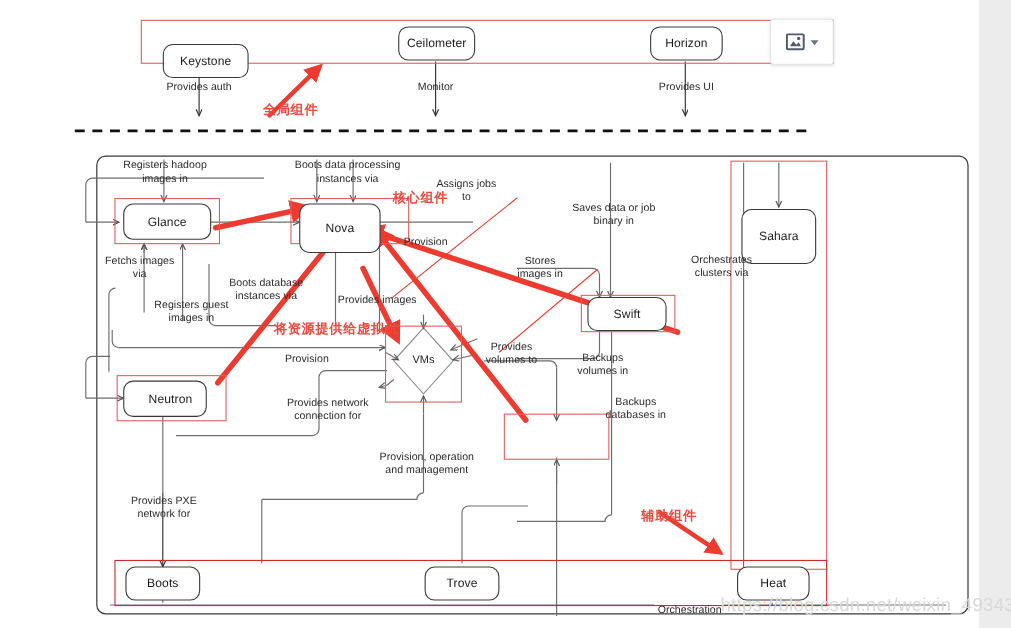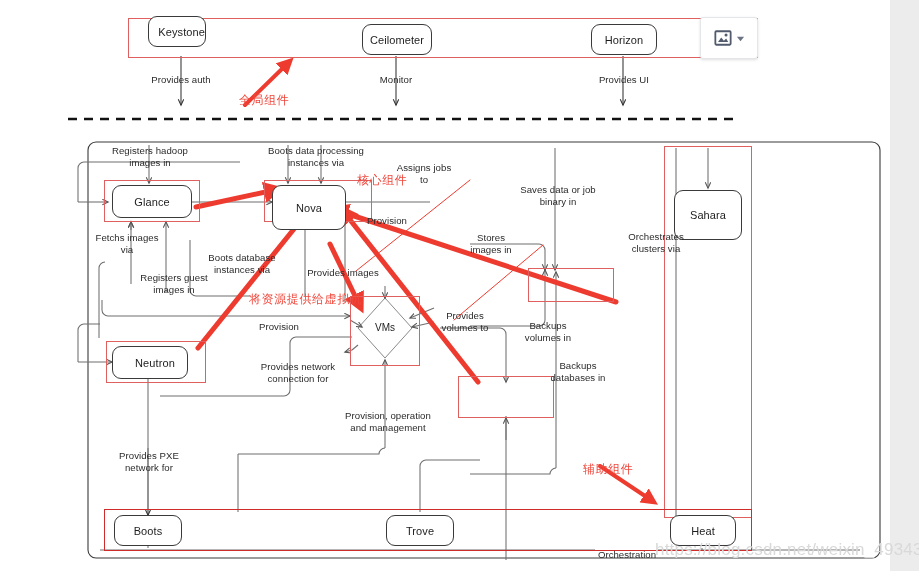--- a/index.html
+++ b/index.html
@@ -52,21 +52,21 @@
   
   .lbl {
     position: absolute;
     font-size: 9.6px; color: #2b2b2b; line-height: 11.5px;
     text-align: center; white-space: pre; letter-spacing: .05px;
   }
 
   
   .cn {
     position: absolute;
-    color: #f0483c; font-size: 12px; font-weight: 400;
+    color: #f0483c; font-size: 12px; font-weight: 700;
     white-space: nowrap; letter-spacing: .6px;
     font-family: "DejaVu Sans", "Liberation Sans", sans-serif;
   }
 
   
   .vm-label {
     position: absolute; font-size: 10px; color: #1d1d1d;
     text-align: center; width: 40px;
   }
 
@@ -203,38 +203,41 @@
   <div class="redbox" style="left:128px; top:18px; width:630px; height:40px;"></div>
   <div class="redbox" style="left:104px; top:180px; width:96px; height:42px;"></div>
   <div class="redbox" style="left:264px; top:180px; width:108px; height:42px;"></div>
   <div class="redbox" style="left:528px; top:268px; width:86px; height:34px;"></div>
   <div class="redbox" style="left:106px; top:341px; width:100px; height:42px;"></div>
   <div class="redbox" style="left:350px; top:296px; width:70px; height:70px;"></div>
   <div class="redbox" style="left:458px; top:376px; width:96px; height:42px;"></div>
   <div class="redbox" style="left:664px; top:146px; width:88px; height:372px;"></div>
   <div class="redbox strong" style="left:104px; top:509px; width:648px; height:42px;"></div>
 
-  <div class="node" style="left:148px; top:16px; width:58px; height:31px;justify-content:flex-end;">
+  <div class="node" style="left:148px; top:40px; width:78px; height:31px;">
     <span>Keystone</span>
   </div>
   <div class="node" style="left:362px; top:24px; width:70px; height:31px;">
     <span>Ceilometer</span>
   </div>
   <div class="node" style="left:591px; top:24px; width:66px; height:31px;">
     <span>Horizon</span>
   </div>
 
   <div class="node" style="left:112px; top:185px; width:80px; height:33px;">
     <span>Glance</span>
   </div>
   <div class="node" style="left:272px; top:185px; width:74px; height:45px;">
     <span>Nova</span>
   </div>
   <div class="node" style="left:674px; top:190px; width:68px; height:50px;">
     <span>Sahara</span>
+  </div>
+  <div class="node" style="left:534px; top:270px; width:72px; height:31px;">
+    <span>Swift</span>
   </div>
   <div class="node" style="left:112px; top:346px; width:76px; height:33px;padding-left:10px;">
     <span>Neutron</span>
   </div>
   <div class="vm-label" style="left:365px; top:322px;">VMs</div>
   <div class="node" style="left:114px; top:515px; width:68px; height:31px;">
     <span>Boots</span>
   </div>
   <div class="node" style="left:386px; top:515px; width:68px; height:31px;">
     <span>Trove</span>

